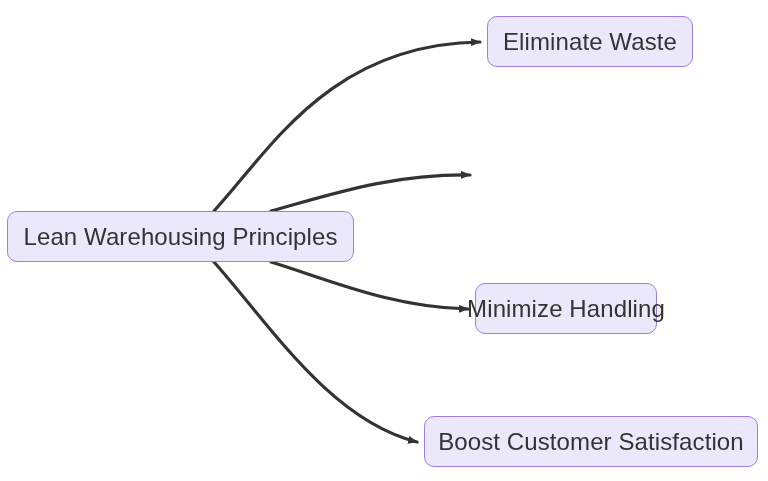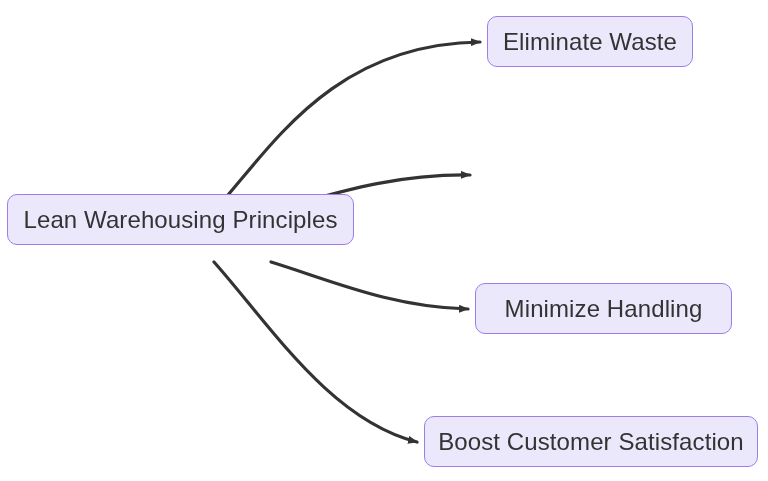--- a/index.html
+++ b/index.html
@@ -62,30 +62,30 @@
 
     <path d="M 214 211 C 270 150 330 44 480 42" fill="none" stroke="#333333" stroke-width="3.2" stroke-linecap="round" marker-end="url(#arrowhead)"></path>
 
     <path d="M 271 211 C 330 195 390 174 470 175" fill="none" stroke="#333333" stroke-width="3.2" stroke-linecap="round" marker-end="url(#arrowhead)"></path>
 
     <path d="M 271 262 C 330 280 390 307 468 309" fill="none" stroke="#333333" stroke-width="3.2" stroke-linecap="round" marker-end="url(#arrowhead)"></path>
 
     <path d="M 214 262 C 270 325 330 420 417 442" fill="none" stroke="#333333" stroke-width="3.2" stroke-linecap="round" marker-end="url(#arrowhead)"></path>
   </svg>
 
-  <div class="flow-node" style="left:7px; top:194px; width:347px; height:51px;">
+  <div class="flow-node" style="left:7px; top:211px; width:347px; height:51px;">
     <span class="node-label">Lean Warehousing Principles</span>
   </div>
 
   <div class="flow-node" style="left:487px; top:16px; width:206px; height:51px;">
     <span class="node-label">Eliminate Waste</span>
   </div>
 
 
-  <div class="flow-node" style="left:475px; top:283px; width:257px; height:51px;">
+  <div class="flow-node" style="left:475px; top:283px; width:182px; height:51px;">
     <span class="node-label">Minimize Handling</span>
   </div>
 
   <div class="flow-node" style="left:424px; top:416px; width:334px; height:51px;text-align:right;">
     <span class="node-label">Boost Customer Satisfaction</span>
   </div>
 
 </div>
 
 </body></html>

